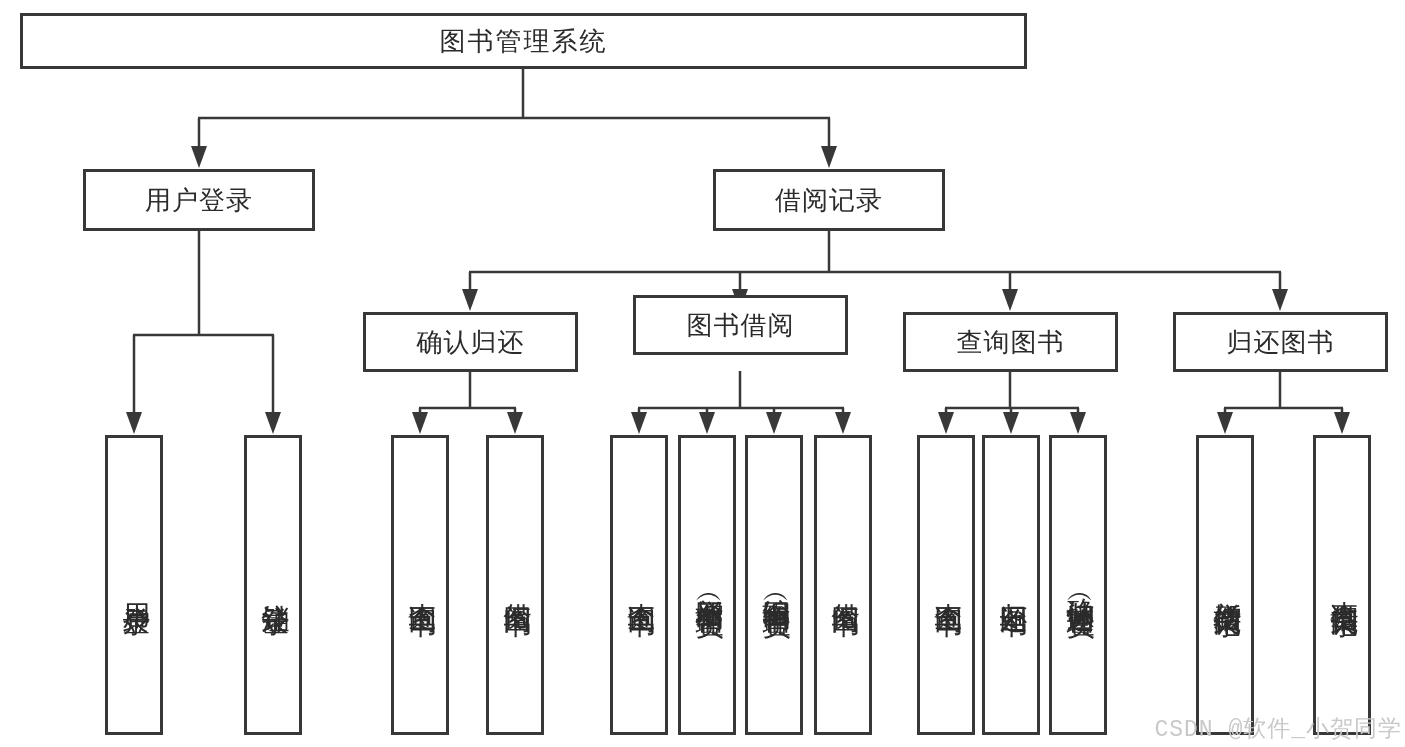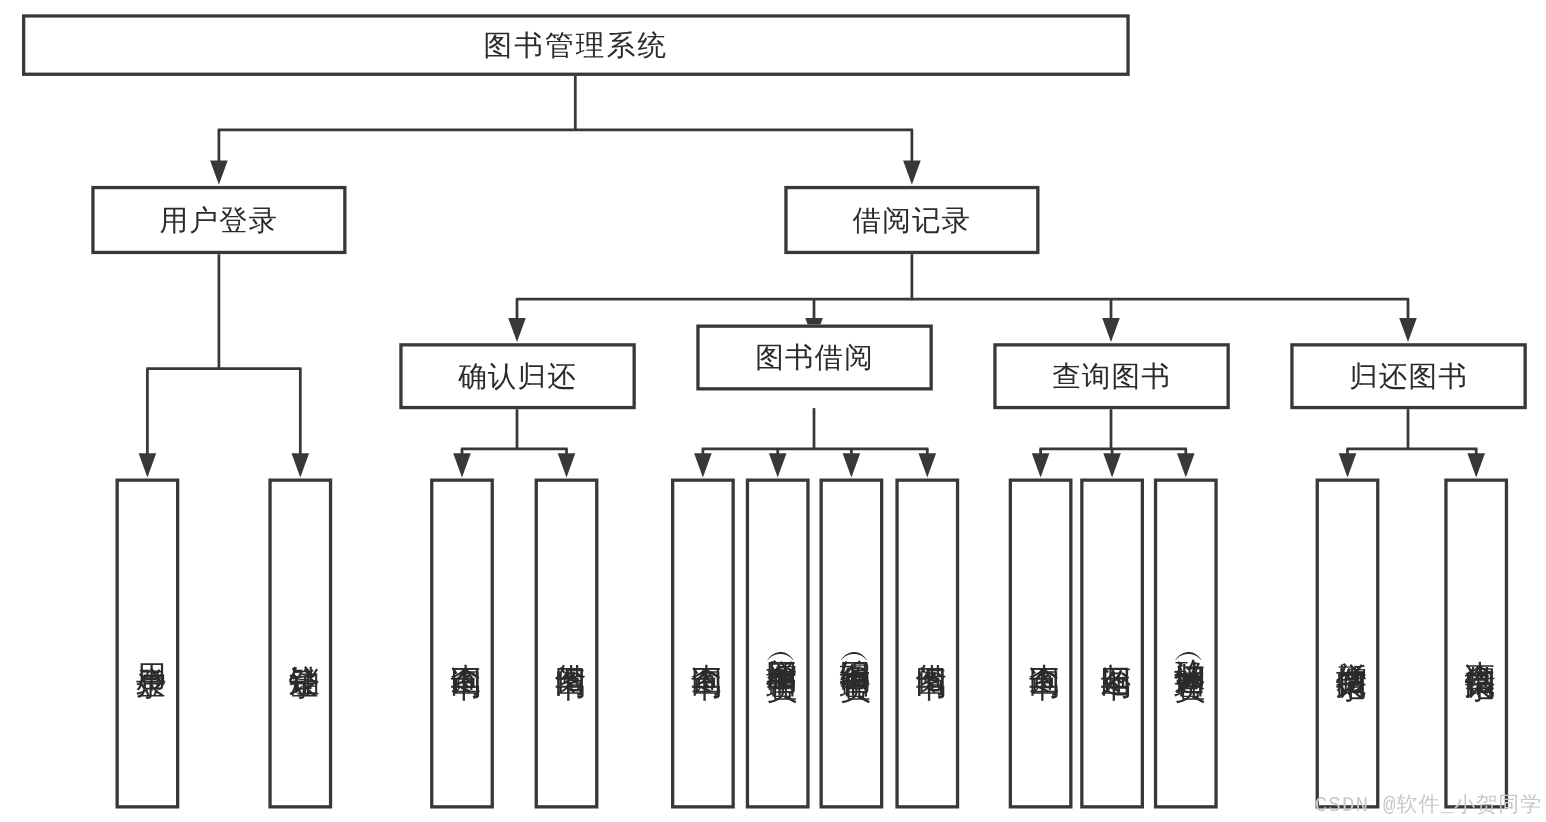--- a/index.html
+++ b/index.html
@@ -38,21 +38,21 @@
     text-orientation: mixed;
     font-size: 28px;
     letter-spacing: 2px;
     line-height: 1;
     white-space: nowrap;
   }
   .watermark {
     position: absolute;
     right: 3px;
     bottom: 3px;
-    font-size: 19px;
+    font-size: 23px;
     color: #c8c8c8;
     letter-spacing: 1px;
     white-space: nowrap;
   }
 </style>
 </head>
 <body>
 
 <div class="canvas">
 

